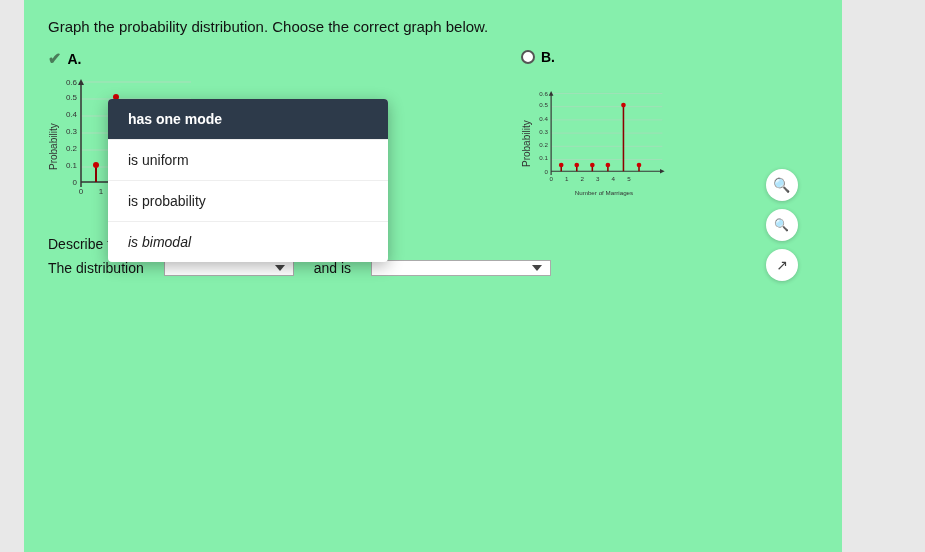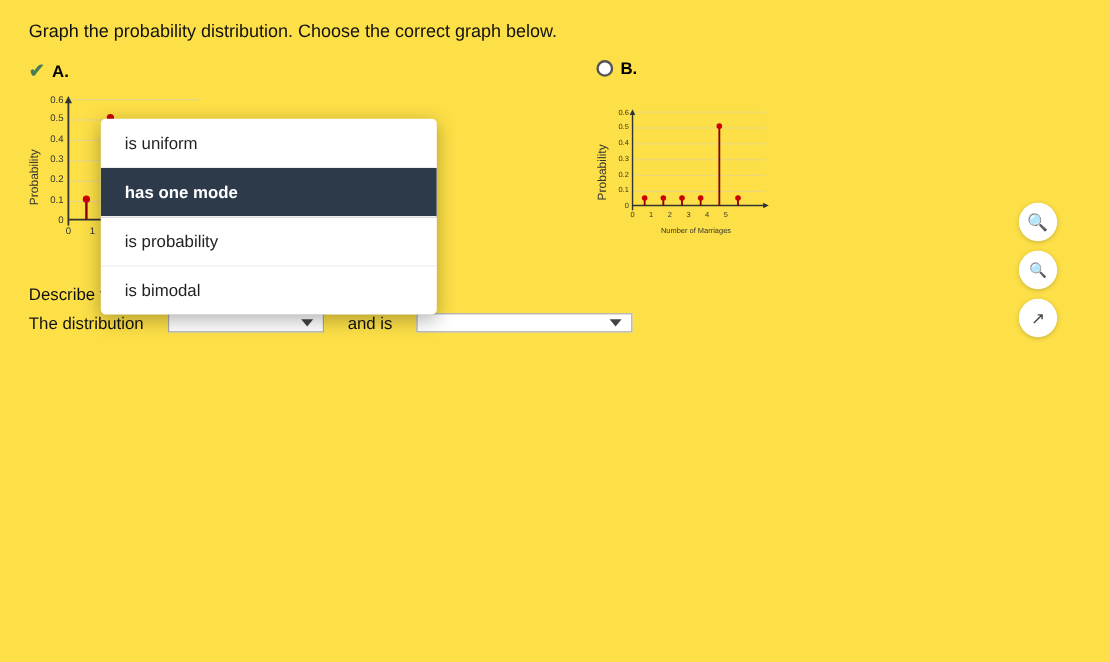--- a/index.html
+++ b/index.html
@@ -6,25 +6,26 @@
     body {
       width: 925px;
       height: 552px;
       background: #e8e8e8;
       font-family: Arial, sans-serif;
       overflow: hidden;
       position: relative;
     }
 
     .page-container {
-      width: 925px;
+      width: 818px;
       height: 552px;
-      background: #fde047;
+      background: #86efac;
       padding: 18px 24px;
       position: relative;
+      margin-left: 24px;
     }
 
     .question-text {
       font-size: 15px;
       font-weight: normal;
       color: #111;
       margin-bottom: 14px;
     }
 
     .graphs-row {
@@ -117,20 +118,21 @@
 
     .dropdown-item {
       padding: 12px 20px;
       font-size: 14px;
       color: #222;
       cursor: pointer;
       border-bottom: 1px solid #eee;
     }
     .dropdown-item:last-child {
       border-bottom: none;
+      font-style: italic;
     }
     .dropdown-item.selected {
       background: #2d3a4a;
       color: white;
       font-weight: bold;
     }
 
     
     .bottom-section {
       margin-top: 16px;
@@ -249,22 +251,22 @@
             <text x="60" y="122" font-size="8" text-anchor="middle" fill="#333">2</text>
             <text x="80" y="122" font-size="8" text-anchor="middle" fill="#333">3</text>
 
             <text x="70" y="140" font-size="8" text-anchor="middle" fill="#333">Number of M</text>
           </svg>
         </div>
       </div>
     </div>
 
     <div class="dropdown-overlay">
+      <div class="dropdown-item selected">has one mode</div>
       <div class="dropdown-item">is uniform</div>
-      <div class="dropdown-item selected">has one mode</div>
       <div class="dropdown-item">is probability</div>
       <div class="dropdown-item">is bimodal</div>
     </div>
 
     <div class="option-b" style="margin-left: 290px;">
       <div class="option-label">
         <div class="radio-unchecked"></div>
         <span>B.</span>
       </div>
 

